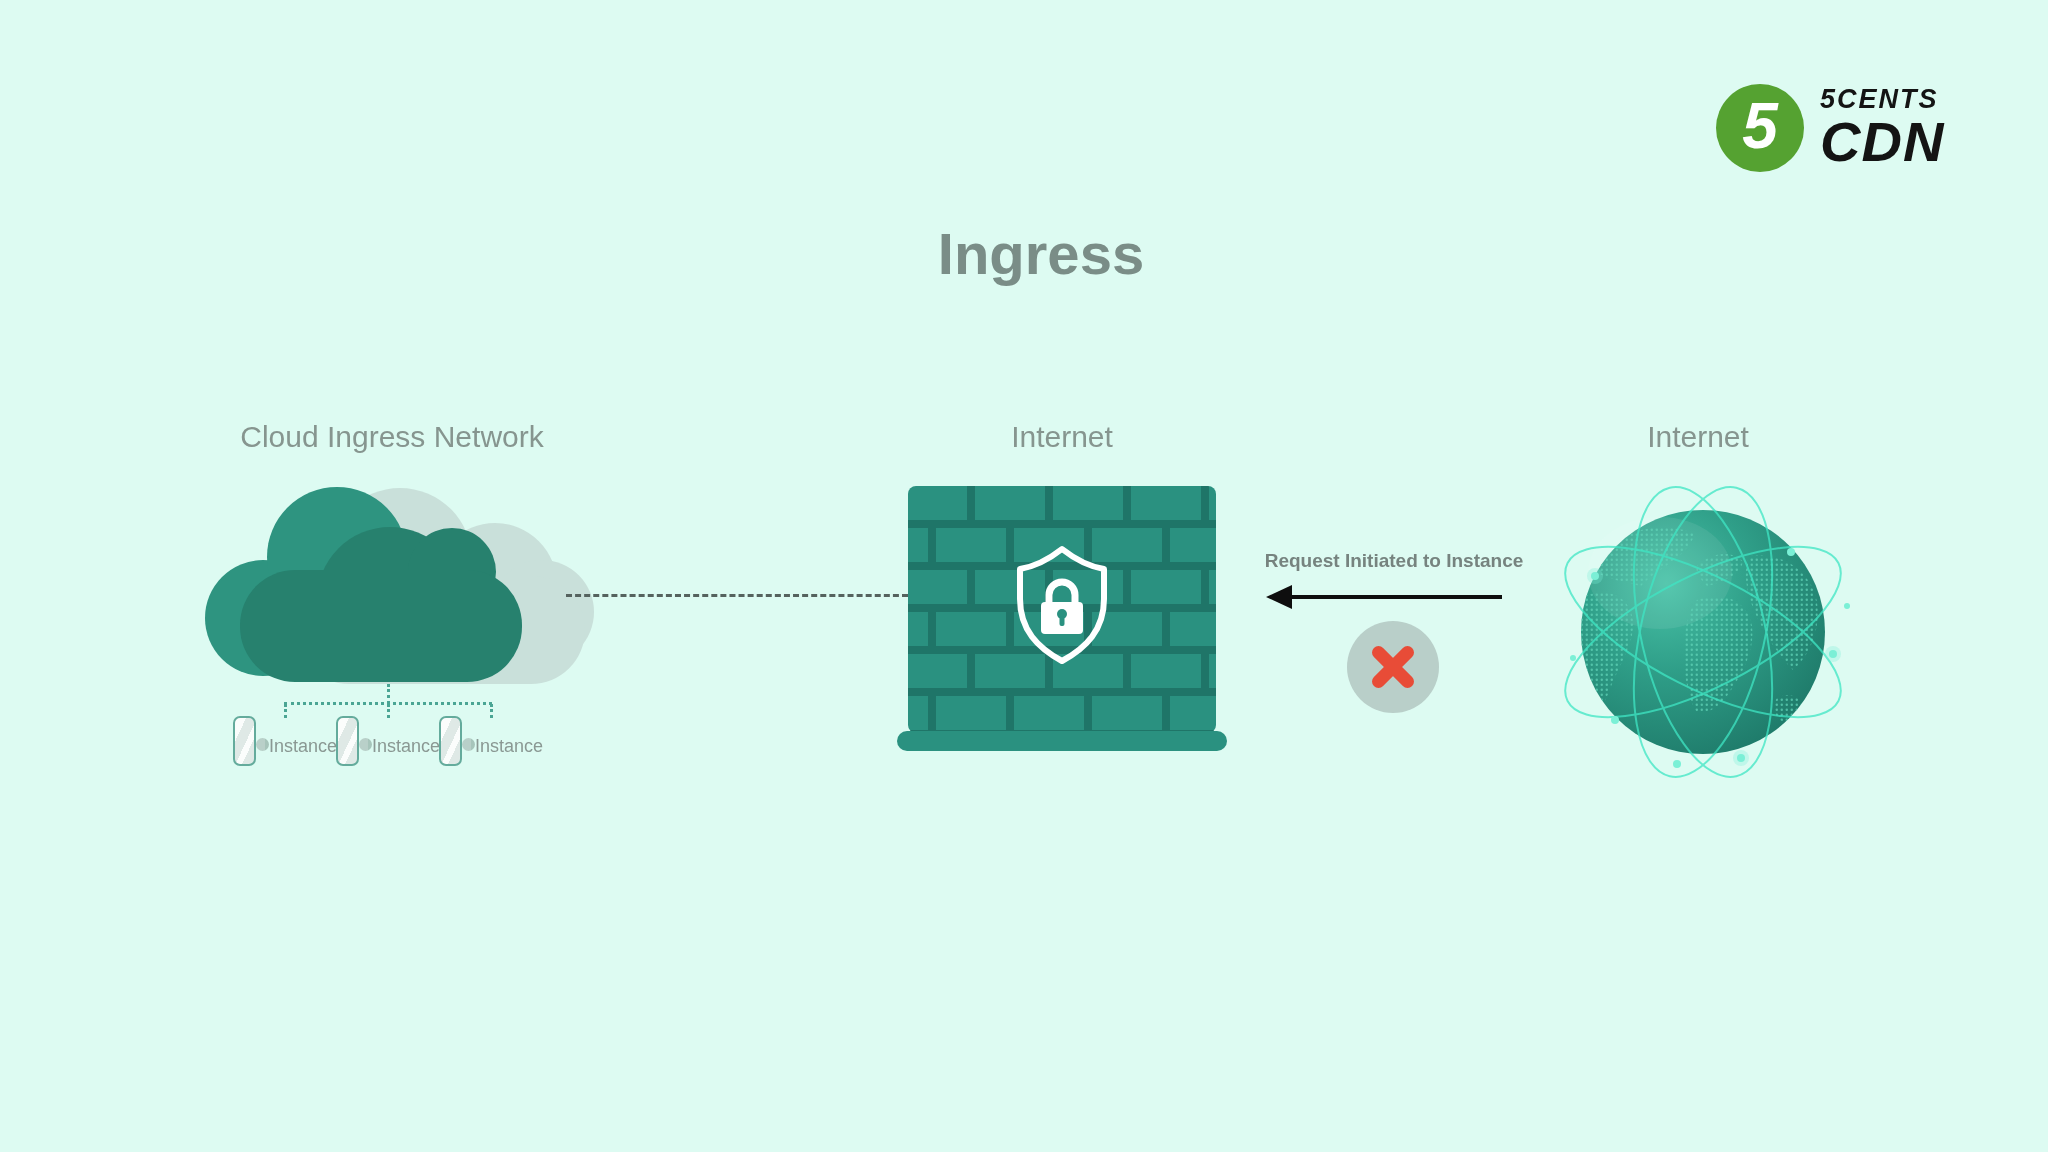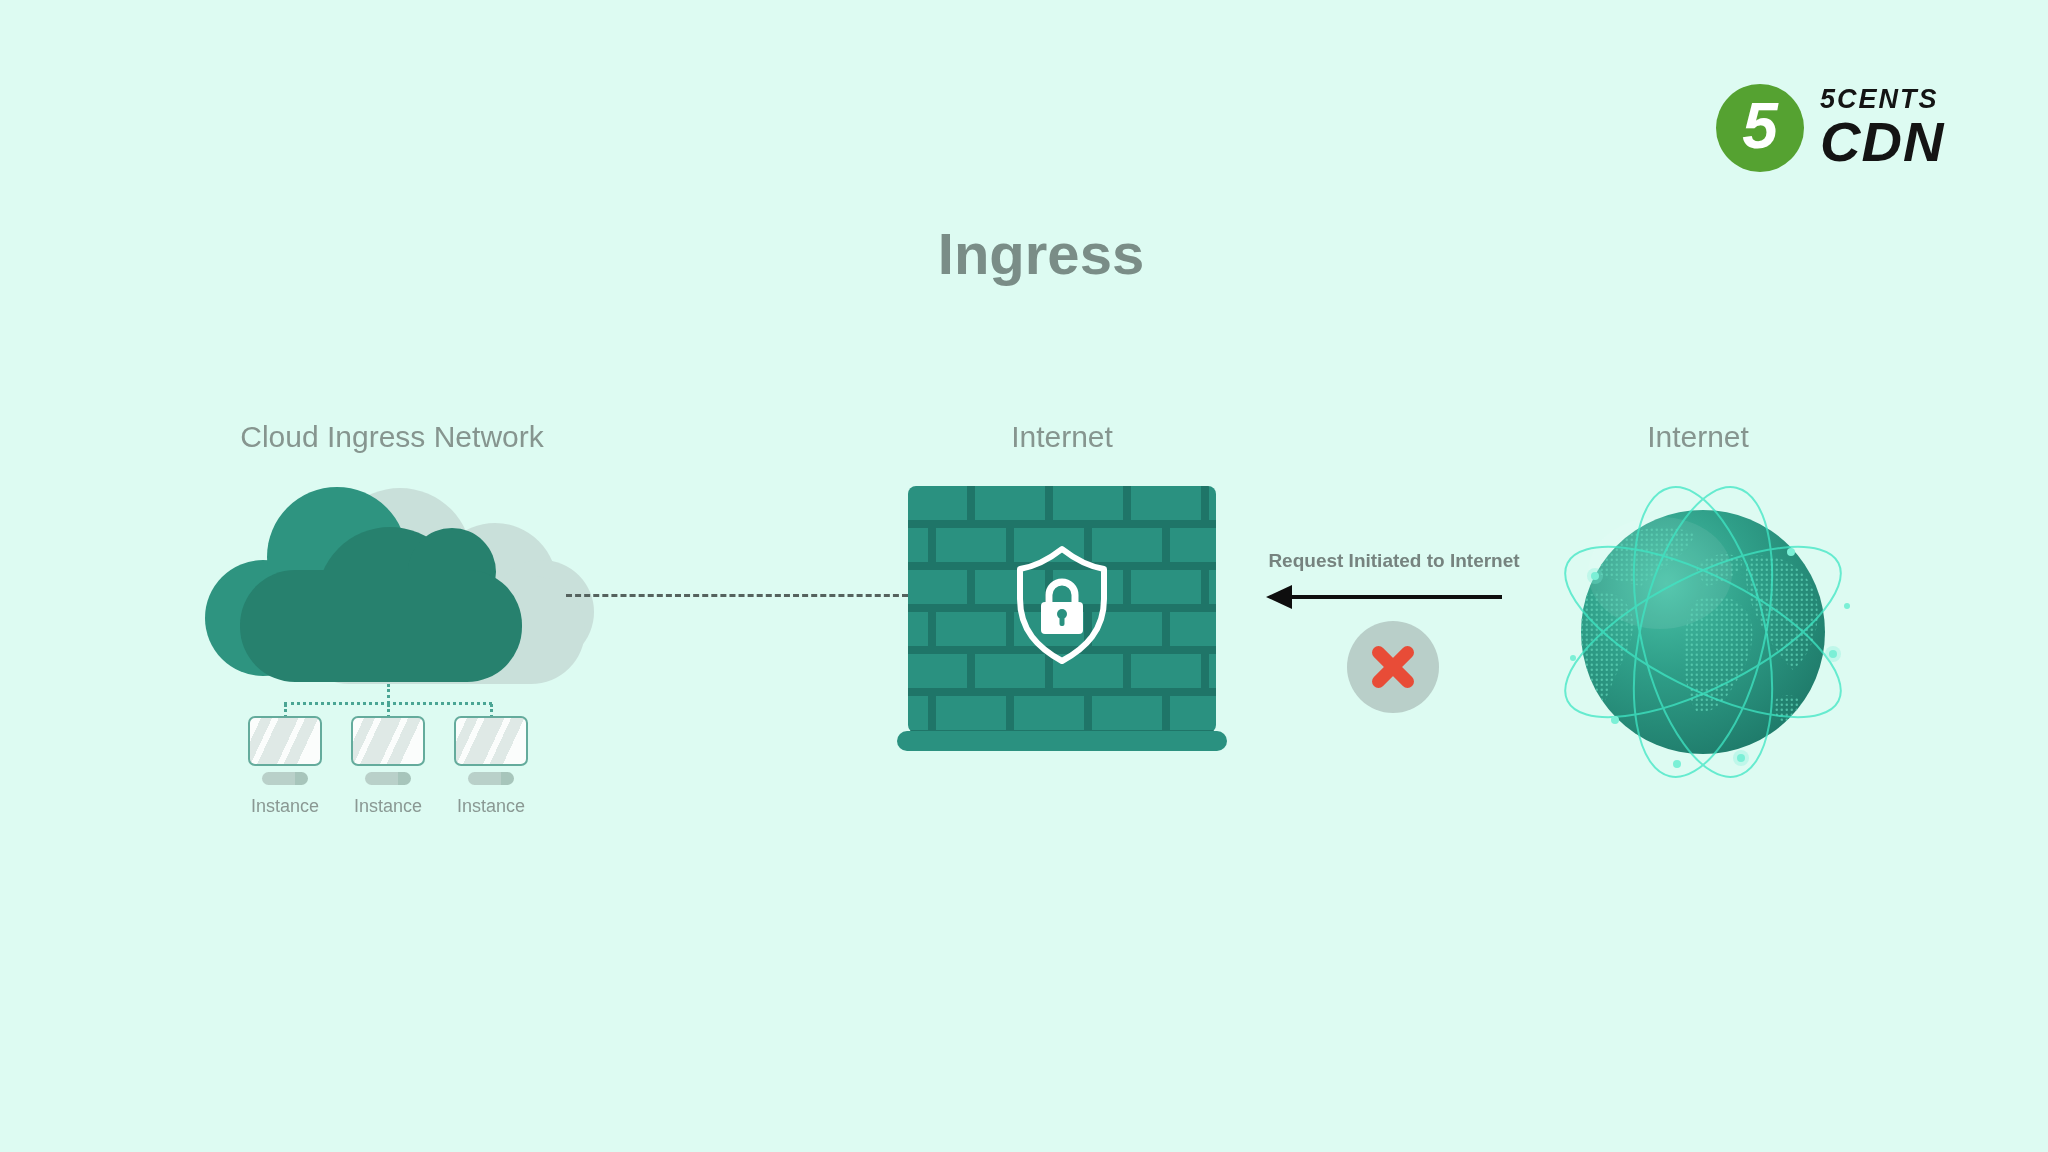--- a/index.html
+++ b/index.html
@@ -24,21 +24,21 @@
   .lbl-cloud{left:142px;top:420px;width:500px;}
   .lbl-firewall{left:912px;top:420px;width:300px;}
   .lbl-internet{left:1548px;top:420px;width:300px;}
   
   .cloud-svg{position:absolute;left:195px;top:480px;}
   
   .dot-v,.dot-h{position:absolute;}
   .dot-v{border-left:3px dotted #4aa594;width:0;}
   .dot-h{border-top:3px dotted #4aa594;height:0;}
   
-  .instance{position:absolute;top:716px;width:104px;display:flex;flex-direction:column;align-items:center;}
+  .instance{position:absolute;top:716px;width:104px;display:flex;flex-direction:row;align-items:center;}
   .monitor{width:74px;height:50px;box-sizing:border-box;border:2px solid #64ab9c;border-radius:7px;
     background-color:#fbfdfc;
     background-image:linear-gradient(115deg,
       transparent 0 10px,#dfe9e6 10px 20px,transparent 20px 26px,
       #dfe9e6 26px 44px,transparent 44px 50px,#dfe9e6 50px 62px,transparent 62px);}
   .stand{width:46px;height:13px;border-radius:7px;margin-top:6px;
     background:linear-gradient(to right,#b9d0c9 72%,#a7c5bb 72%);}
   .instance-label{margin-top:11px;font-size:18px;color:#8a9893;}
   
   .dashed-link{position:absolute;left:566px;top:594px;width:342px;height:0;
@@ -136,21 +136,21 @@
   <g transform="translate(165,118)">
     <path d="M0,-55 C -14,-44 -30,-37 -42,-35 L -42,-5 C -42,26 -24,44 0,57
              C 24,44 42,26 42,-5 L 42,-35 C 30,-37 14,-44 0,-55 Z" fill="none" stroke="#ffffff" stroke-width="6" stroke-linejoin="round"></path>
     <path d="M -13,-2 v-7 a13,13 0 0 1 26,0 v7" fill="none" stroke="#ffffff" stroke-width="7"></path>
     <rect x="-21" y="-2" width="42" height="32" rx="4" fill="#ffffff"></rect>
     <circle cx="0" cy="10" r="5" fill="#2a9180"></circle>
     <rect x="-2.5" y="12" width="5" height="10" rx="2" fill="#2a9180"></rect>
   </g>
 </svg>
 
-<div class="arrow-label">Request Initiated to Internet</div>
+<div class="arrow-label">Request Initiated to Instance</div>
 <div class="arrow-line"></div>
 <div class="arrow-head"></div>
 
 <div class="blocked">
   <div class="x-bar a"></div>
   <div class="x-bar b"></div>
 </div>
 
 <svg class="globe-svg" width="316" height="330" viewBox="0 0 316 330">
   <defs>

